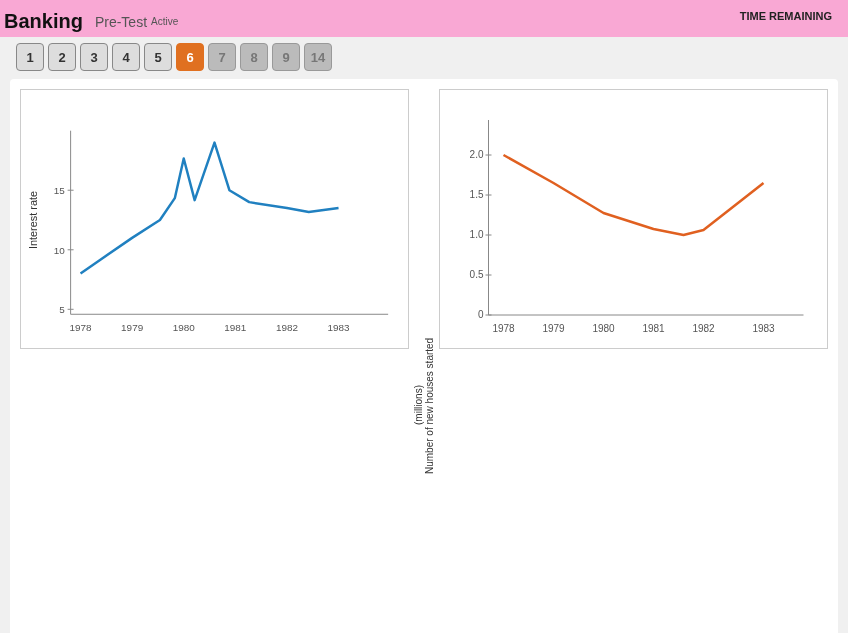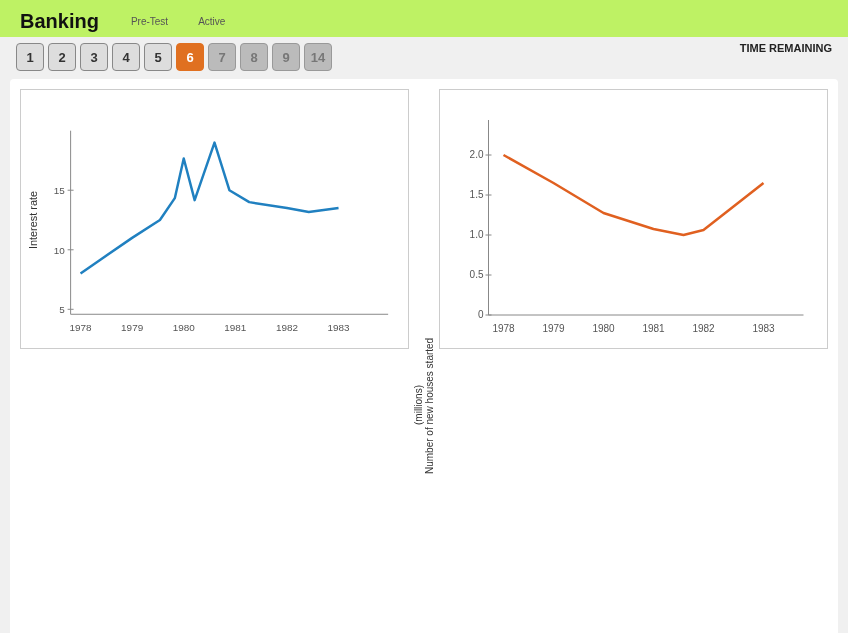--- a/index.html
+++ b/index.html
@@ -12,47 +12,46 @@
     }
     .container {
       background: #f0f0f0;
       margin: 0;
       padding: 0;
       width: 848px;
       min-height: 633px;
       position: relative;
     }
     .header {
-      background: #bef264;
-      padding: 10px 16px 4px 20px;
-      display: flex;
-      align-items: center;
-      gap: 24px;
+      background: #f9a8d4;
+      padding: 10px 16px 4px 4px;
+      display: flex;
+      align-items: center;
+      gap: 4px;
     }
     .title {
       font-size: 20px;
       font-weight: bold;
       color: #111;
       margin-right: 8px;
     }
     .subtitle {
-      font-size: 10px;
+      font-size: 14px;
       color: #555;
-      margin-right: 6px;
+      margin-right: 0;
     }
     .status-badge {
       font-size: 10px;
       color: #555;
     }
     .time-remaining {
       position: absolute;
       top: 10px;
       right: 16px;
       text-align: center;
-      margin-top: 32px;
     }
     .time-label {
       font-size: 11px;
       font-weight: bold;
       color: #222;
       text-transform: uppercase;
     }
     .time-value {
       font-size: 22px;
       font-weight: bold;

